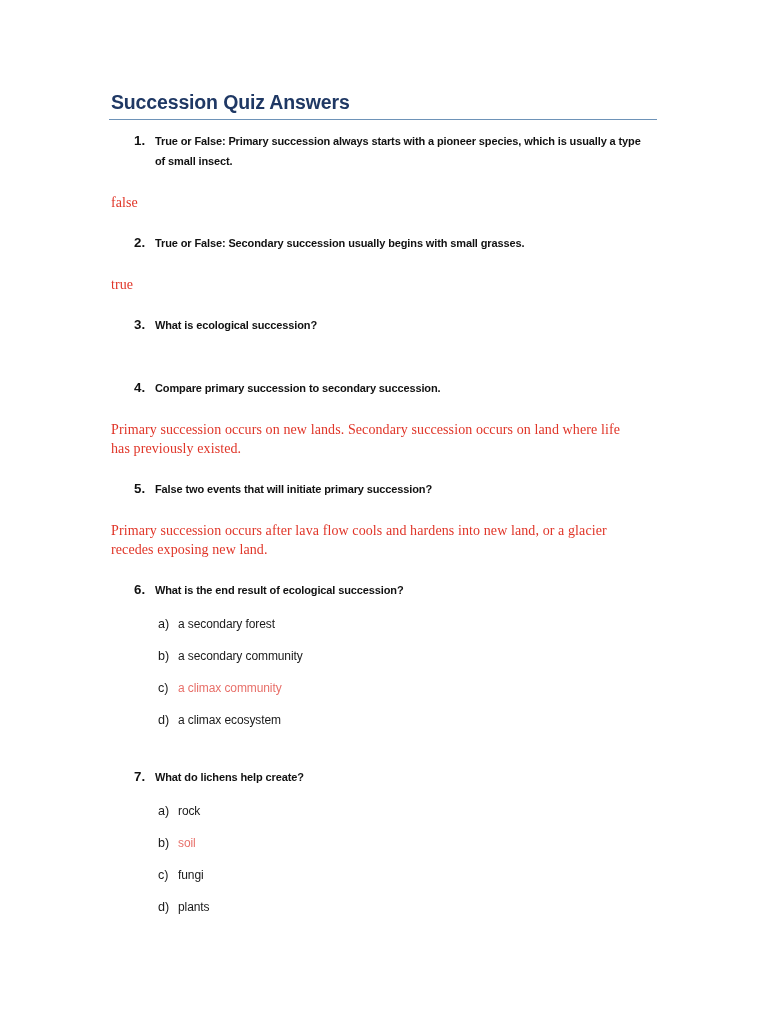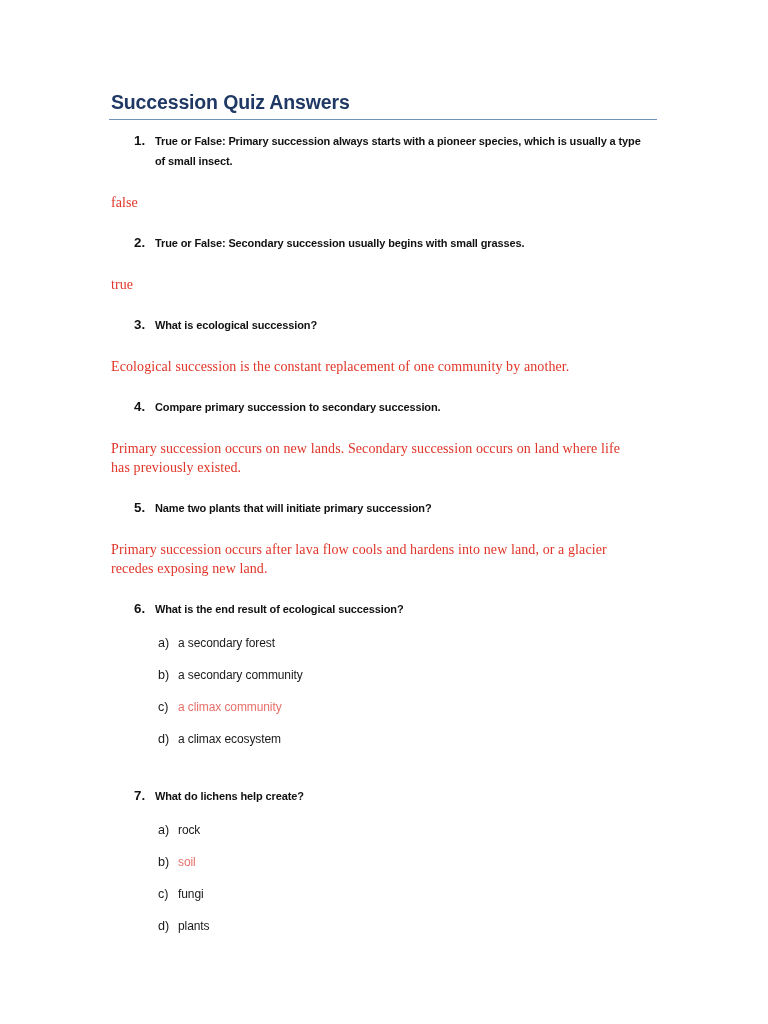--- a/index.html
+++ b/index.html
@@ -156,34 +156,33 @@
     </div>
     <div class="gap-q-to-ans"></div>
     <div class="answer-text">true</div>
     <div class="gap-ans-to-q"></div>
 
     <div class="question">
       <span class="q-num">3.</span>
       <span class="q-text">What is ecological succession?</span>
     </div>
     <div class="gap-q-to-ans"></div>
-    <div class="answer-text">Ecological succession is the constant replacement of one community by another.</div>
     <div class="gap-ans-to-q"></div>
 
     <div class="question">
       <span class="q-num">4.</span>
       <span class="q-text">Compare primary succession to secondary succession.</span>
     </div>
     <div class="gap-q-to-ans"></div>
     <div class="answer-text">Primary succession occurs on new lands. Secondary succession occurs on land where life has previously existed.</div>
     <div class="gap-ans-to-q"></div>
 
     <div class="question">
       <span class="q-num">5.</span>
-      <span class="q-text">Name two plants that will initiate primary succession?</span>
+      <span class="q-text">False two events that will initiate primary succession?</span>
     </div>
     <div class="gap-q-to-ans"></div>
     <div class="answer-text">Primary succession occurs after lava flow cools and hardens into new land, or a glacier recedes exposing new land.</div>
     <div class="gap-ans-to-q"></div>
 
     <div class="question">
       <span class="q-num">6.</span>
       <span class="q-text">What is the end result of ecological succession?</span>
     </div>
     <div class="gap-q-to-opt"></div>

